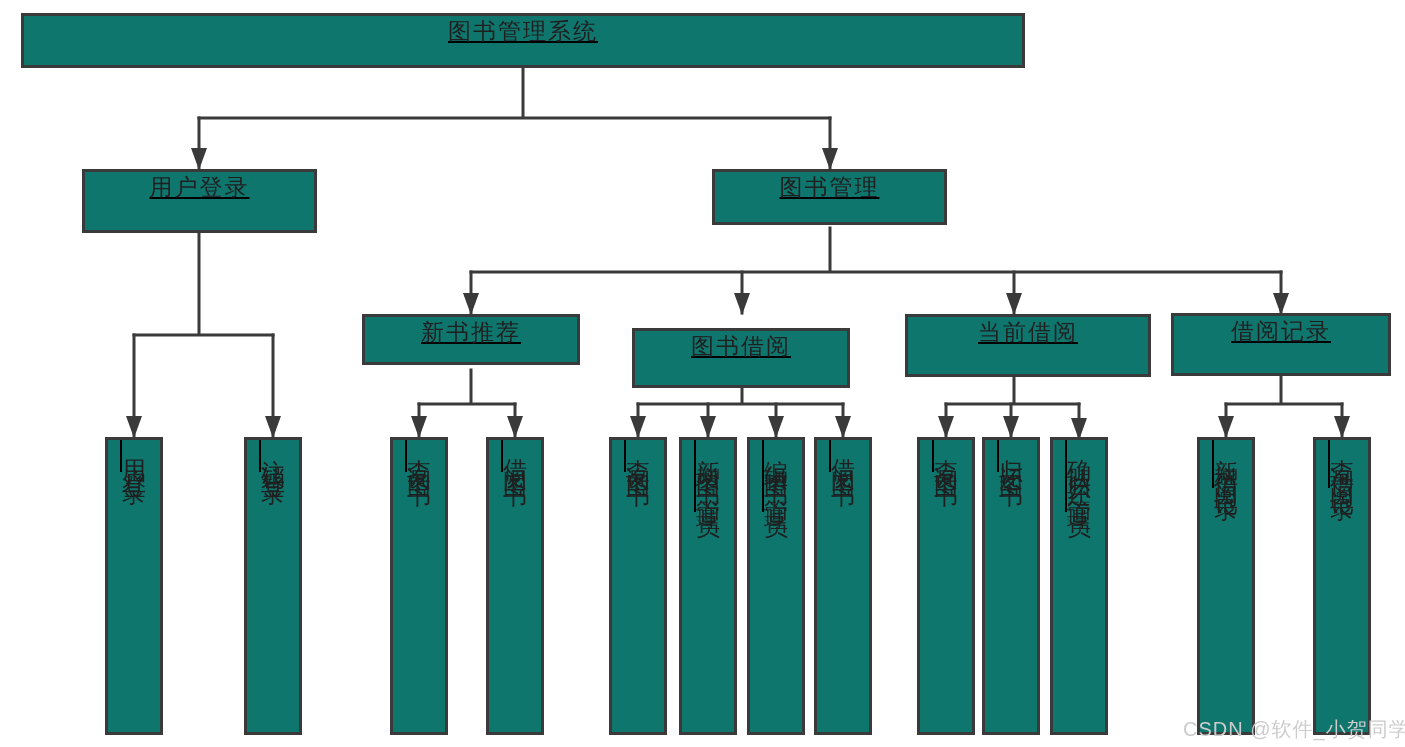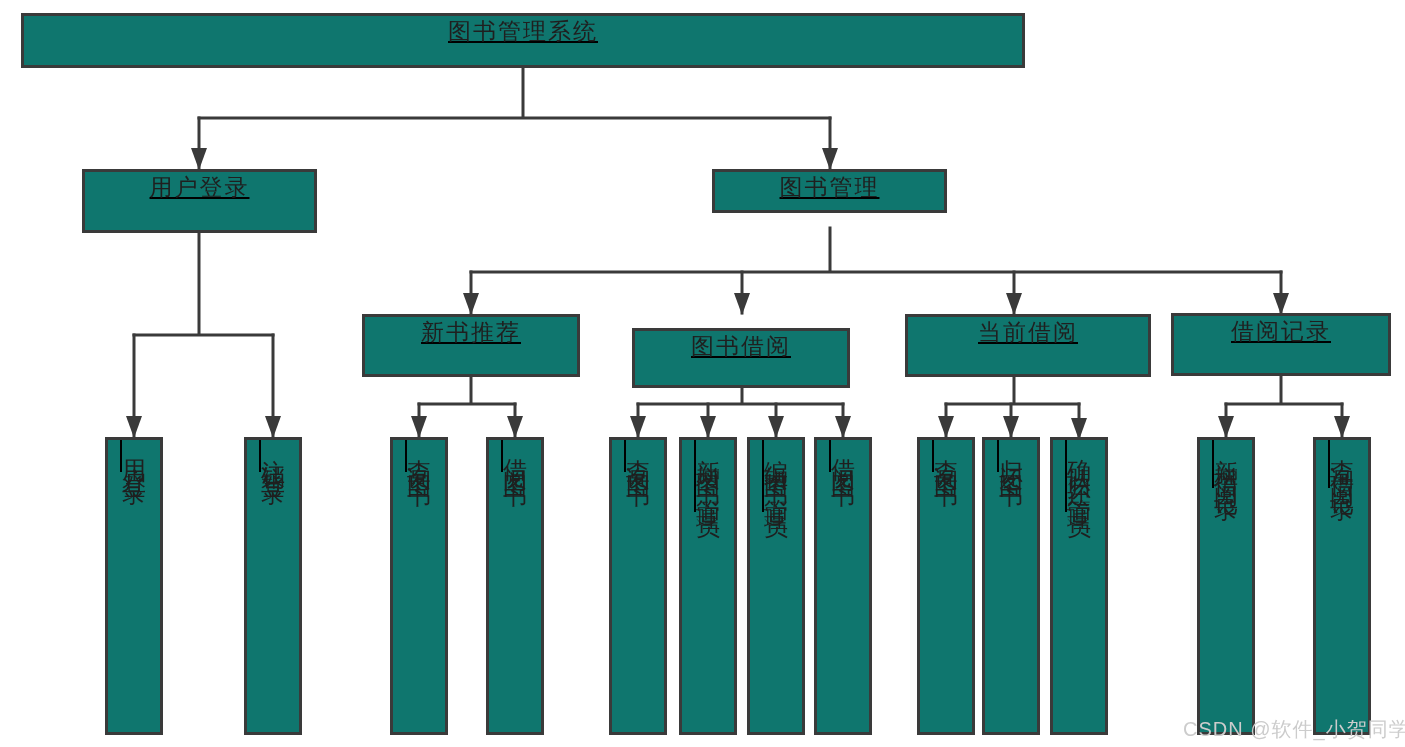--- a/index.html
+++ b/index.html
@@ -54,22 +54,22 @@
     text-orientation: mixed;
     font-size: 24px;
     letter-spacing: 8px;
     color: var(--text);
     white-space: nowrap;
     line-height: 1;
   }
   
   .n-root          { left: 21px;   top: 13px;  width: 1004px; height: 55px; }
   .n-user-login    { left: 82px;   top: 169px; width: 235px;  height: 64px; }
-  .n-book-mgmt     { left: 712px;  top: 169px; width: 235px;  height: 44px; }
-  .n-new-book      { left: 362px;  top: 314px; width: 218px;  height: 63px; }
+  .n-book-mgmt     { left: 712px;  top: 169px; width: 235px;  height: 56px; }
+  .n-new-book      { left: 362px;  top: 314px; width: 218px;  height: 51px; }
   .n-book-borrow   { left: 632px;  top: 328px; width: 218px;  height: 60px; }
   .n-current-borrow{ left: 905px;  top: 314px; width: 246px;  height: 63px; }
   .n-borrow-record { left: 1171px; top: 313px; width: 220px;  height: 63px; }
   .l-login      { left: 105px; }
   .l-logout     { left: 244px; }
   .l-nb-query   { left: 390px; }
   .l-nb-borrow  { left: 486px; }
   .l-bb-query   { left: 609px; }
   .l-bb-add     { left: 679px; }
   .l-bb-edit    { left: 747px; }

